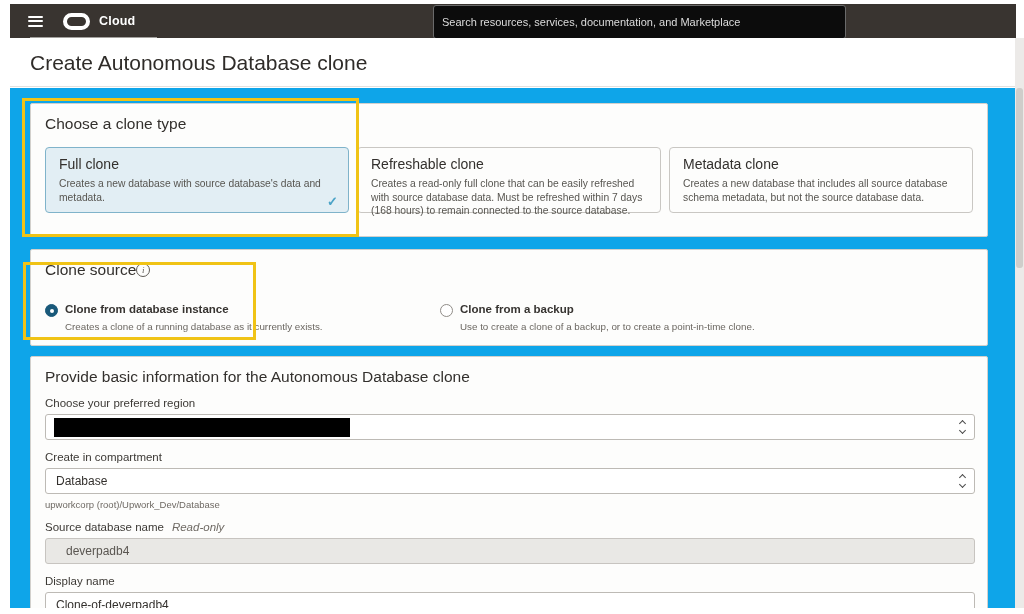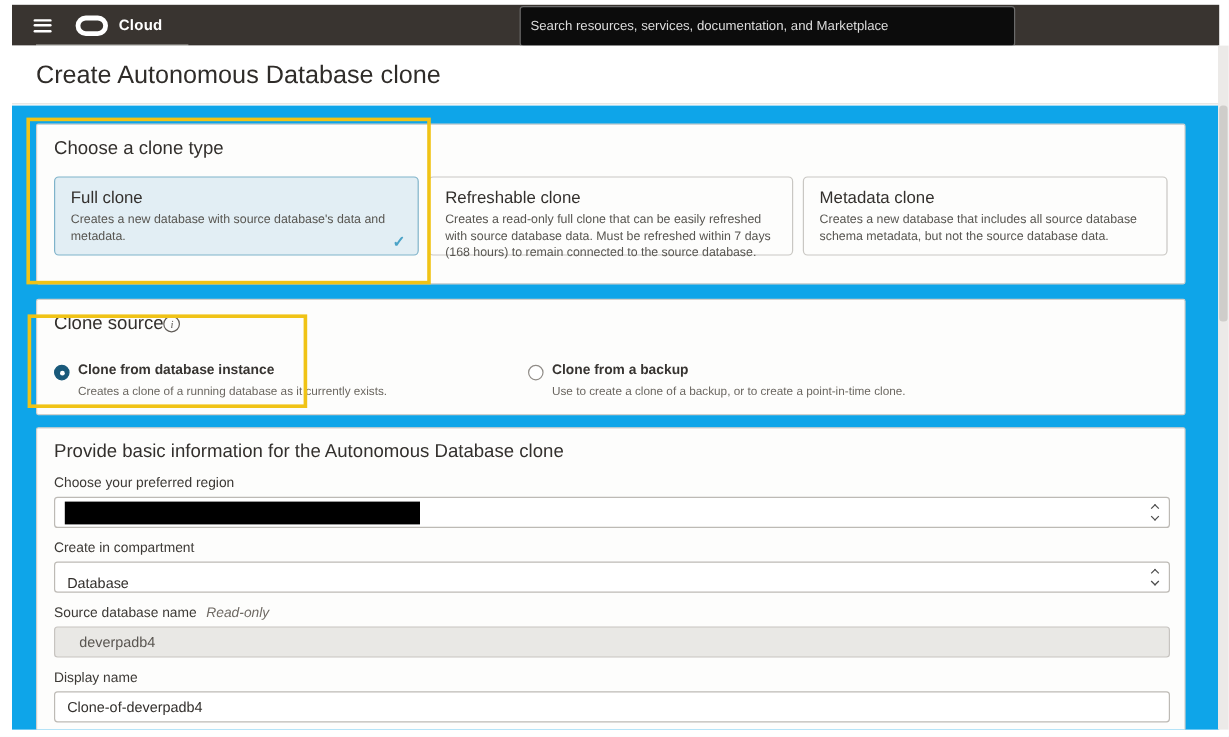--- a/index.html
+++ b/index.html
@@ -47,21 +47,21 @@
   .radio { width:13px; height:13px; border-radius:50%; border:1px solid #908c87; background:#fff; flex:none; margin-top:1px; position:relative; }
   .radio.selected { background:#19597a; border-color:#19597a; }
   .radio.selected::after { content:""; position:absolute; width:4px; height:4px; background:#fff; border-radius:50%; top:50%; left:50%; transform:translate(-50%,-50%); }
   .radio-label { font-size:11.5px; font-weight:700; color:#373431; }
   .radio-desc { font-size:9.8px; color:#6b6761; margin-top:4px; margin-left:20px; line-height:1.3; }
 
   
   .fgroup { margin-top:11px; }
   .flabel { font-size:11.5px; color:#3c3935; margin-bottom:5px; }
   .flabel .ro { font-style:italic; color:#6f6a64; font-weight:400; margin-left:8px; }
-  .selectbox, .textinput { position:relative; width:930px; height:26px; background:#ffffff; border:1px solid #bdbab5; border-radius:3px; font-size:12px; color:#33302d; display:flex; align-items:flex-end; padding:0 10px; }
+  .selectbox, .textinput { position:relative; width:930px; height:26px; background:#ffffff; border:1px solid #bdbab5; border-radius:3px; font-size:12px; color:#33302d; display:flex; align-items:center; padding:0 10px; }
   .textinput { font-family:"Liberation Sans", sans-serif; }
   input.textinput { display:block; padding:0 10px; }
   input.textinput:disabled { background:#e9e8e5; border-color:#c7c4c0; color:#5a5651;padding-left:20px; }
   .chevs { position:absolute; right:9px; top:50%; transform:translateY(-50%); display:flex; flex-direction:column; align-items:center; }
   .chev-up, .chev-down { width:5px; height:5px; border-left:1.5px solid #4b4b4b; border-top:1.5px solid #4b4b4b; }
   .chev-up { transform:rotate(45deg); }
   .chev-down { transform:rotate(225deg); margin-top:2px; }
   .redacted { position:absolute; left:8px; top:3px; width:296px; height:19px; background:#000000; }
   .fhelper { font-size:9.5px; color:#6f6a64; margin-top:5px; }
 
@@ -156,20 +156,21 @@
 
       <div class="fgroup">
         <div class="flabel">Create in compartment</div>
         <div class="selectbox">
           <span>Database</span>
           <div class="chevs">
             <div class="chev-up"></div>
               <div class="chev-down"></div>
           </div>
         </div>
+        <div class="fhelper">upworkcorp (root)/Upwork_Dev/Database</div>
       </div>
 
       <div class="fgroup">
         <div class="flabel">
           <span>Source database name</span><span class="ro">Read-only</span>
         </div>
         <input class="textinput" type="text" disabled="" value="deverpadb4" style="">
       </div>
 
       <div class="fgroup">

